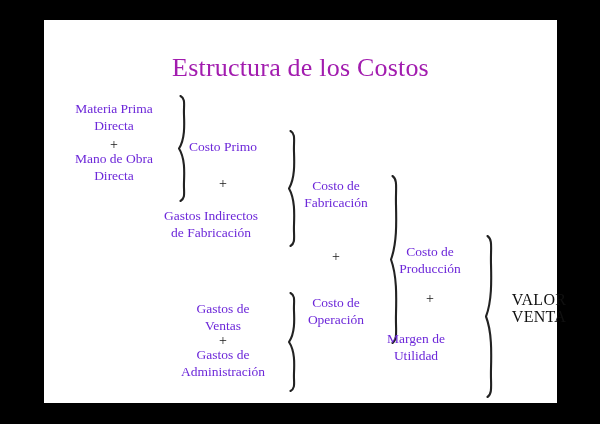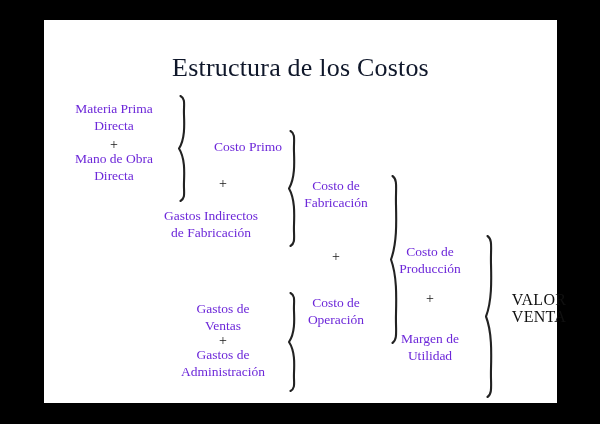--- a/index.html
+++ b/index.html
@@ -31,21 +31,21 @@
   }
   
   #slide-title {
     position: absolute;
     left: 0;
     top: 33px;
     width: 513px;
     text-align: center;
     font-size: 26px;
     font-weight: normal;
-    color: #0f172a;
+    color: #a21caf;
     letter-spacing: 0.2px;
     white-space: nowrap;
   }
   
   .term {
     position: absolute;
     text-align: center;
     font-size: 13.5px;
     line-height: 16.5px;
     color: #6d28d9;
@@ -86,35 +86,35 @@
     vector-effect: non-scaling-stroke;
   }
   
   
   #g1-line1 { left: 10px;  top: 81px;  width: 120px; }
   #g1-plus  { left: 10px;  top: 118px; width: 120px; }
   #g1-line2 { left: 10px;  top: 131px; width: 120px; }
   #brace1   { left: 133px; top: 75px;  width: 14px;  height: 107px; }
 
   
-  #g2-line1 { left: 120px; top: 119px; width: 118px; text-align: right; }
+  #g2-line1 { left: 120px; top: 119px; width: 118px; }
   #g2-plus  { left: 120px; top: 157px; width: 118px; }
   #g2-line2 { left: 104px; top: 188px; width: 126px; }
   #brace2   { left: 243px; top: 110px; width: 14px;  height: 117px; }
 
   
   #g3-line1 { left: 240px; top: 158px; width: 104px; }
   #g3-plus  { left: 240px; top: 230px; width: 104px; }
   #g3-line2 { left: 240px; top: 275px; width: 104px; }
   #brace3   { left: 345px; top: 155px; width: 14px;  height: 169px; }
 
   
   #g4-line1 { left: 334px; top: 224px; width: 104px; }
   #g4-plus  { left: 334px; top: 272px; width: 104px; }
-  #g4-line2 { left: 334px; top: 311px; width: 104px; }
+  #g4-line2 { left: 320px; top: 311px; width: 104px; }
   #brace4   { left: 440px; top: 215px; width: 14px;  height: 163px; }
 
   
   #g5-final { left: 440px; top: 271px; width: 110px; }
 </style>
 </head>
 <body>
 
 <div id="slide-frame">
   <div id="canvas">

